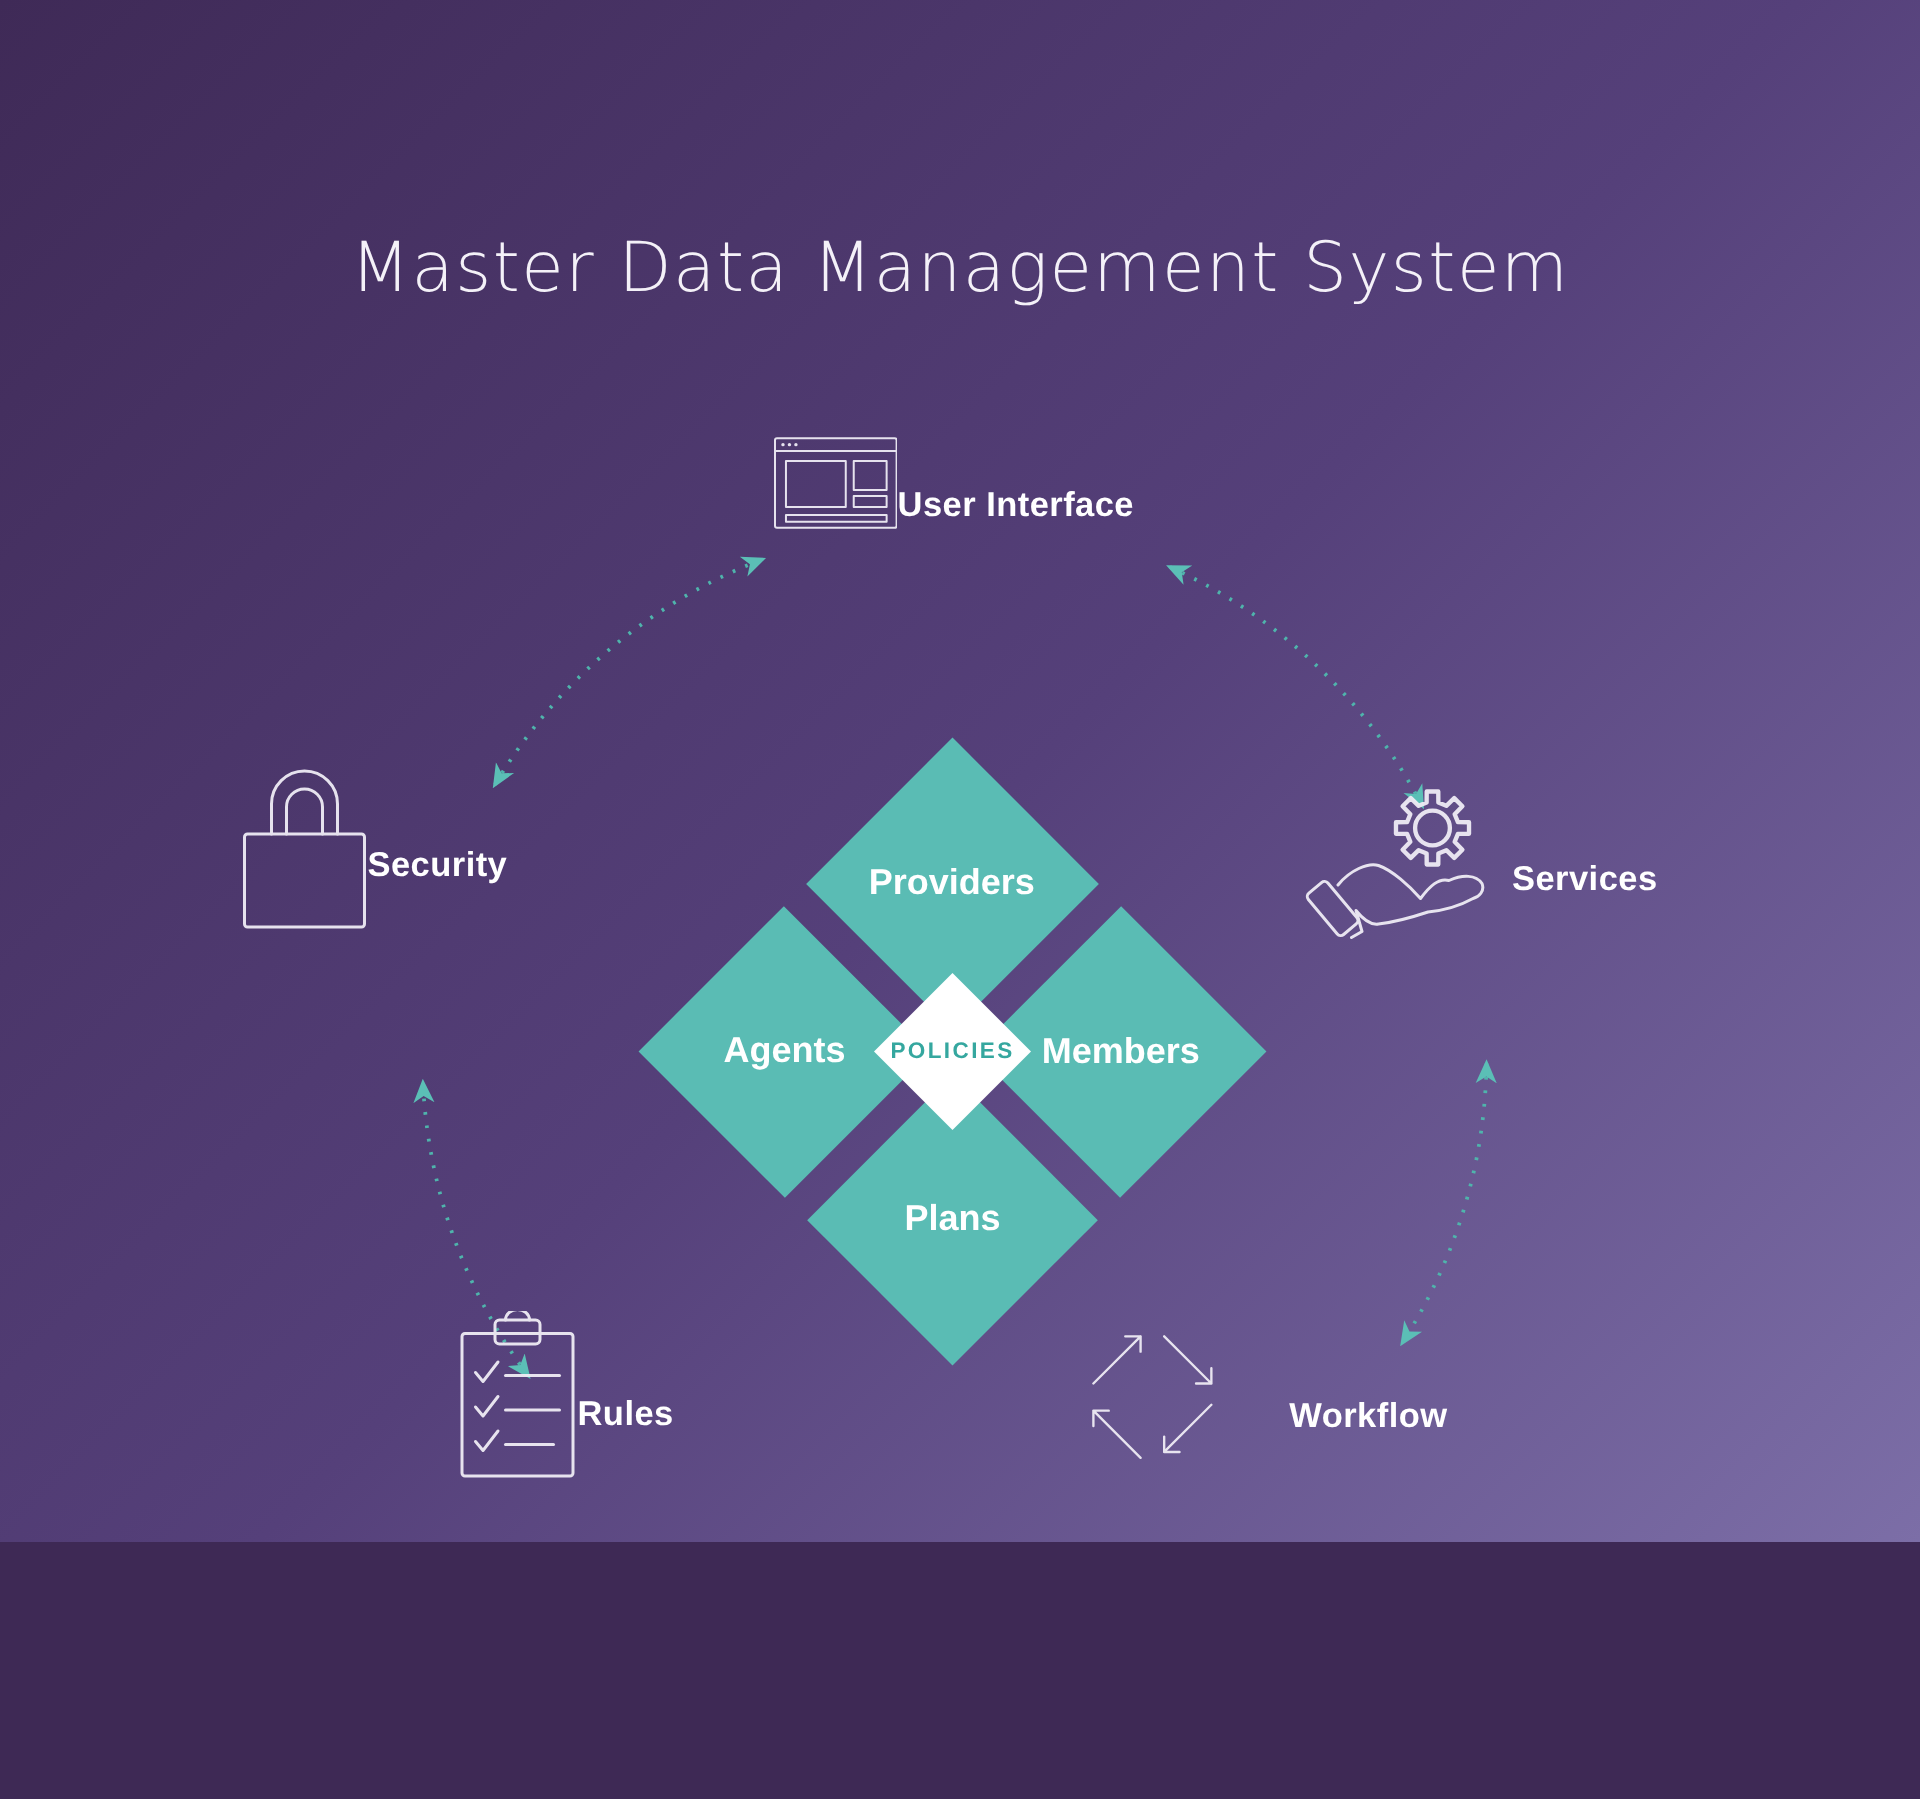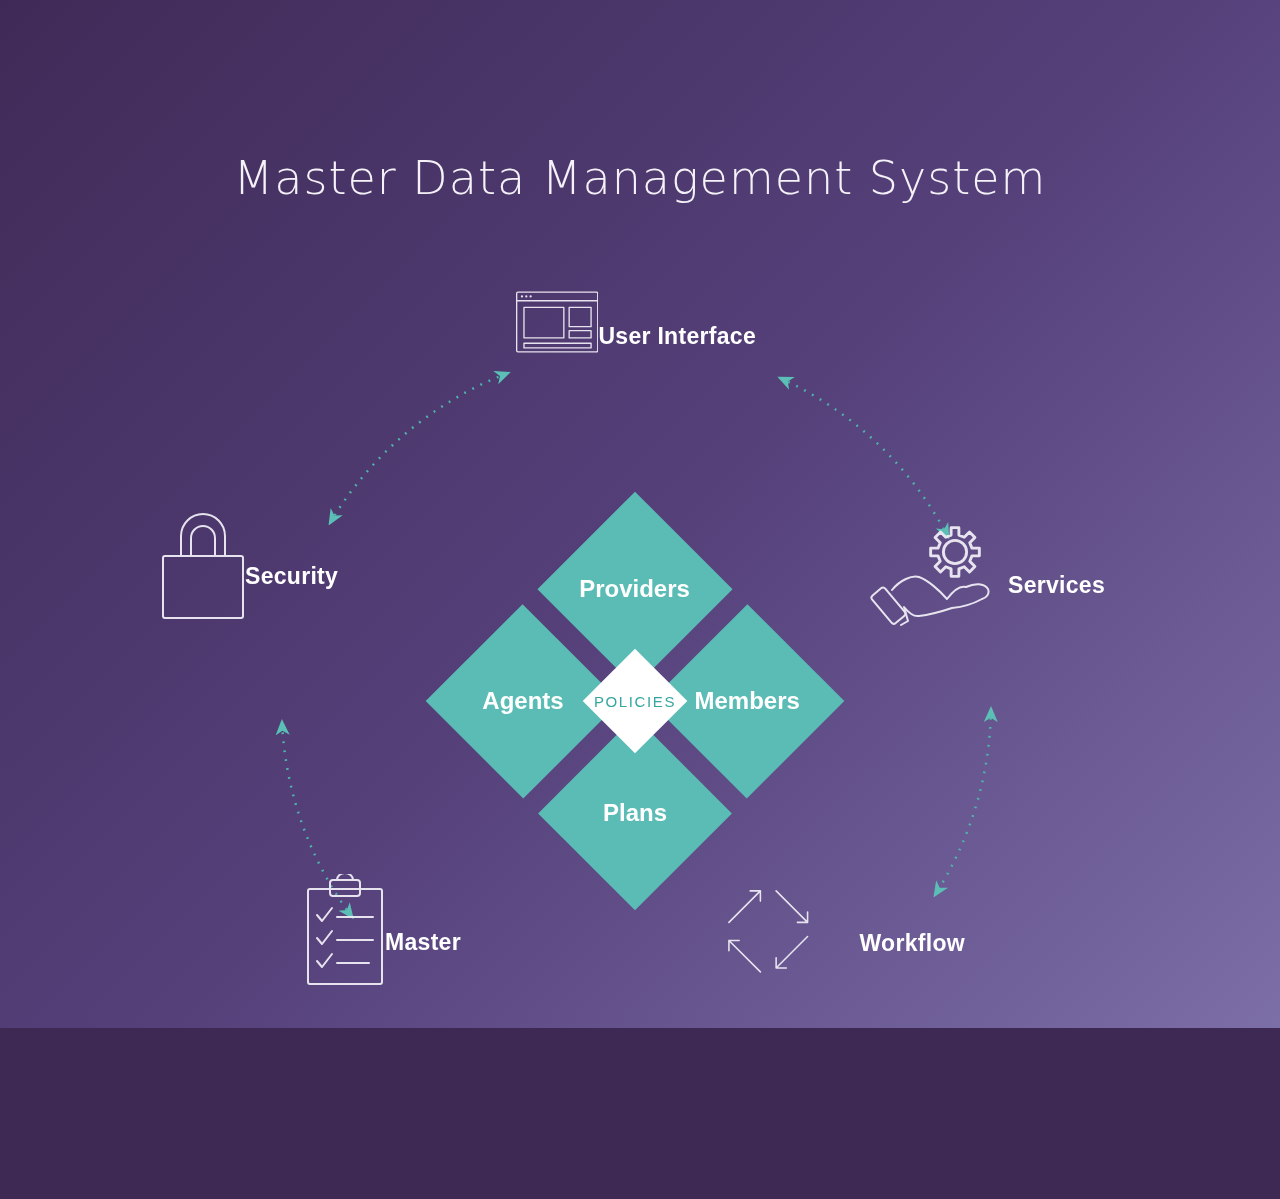--- a/index.html
+++ b/index.html
@@ -39,21 +39,21 @@
     z-index:2;
   }
   .cell{background:#5abcb4;display:flex;align-items:center;justify-content:center;}
   .cell span{transform:rotate(-45deg);color:#ffffff;font-weight:bold;font-size:24px;white-space:nowrap;}
   .core{
     position:absolute;left:598px;top:664px;width:74px;height:74px;
     background:#ffffff;transform:rotate(45deg);z-index:3;
   }
   .core-label{
     position:absolute;left:635px;top:701px;transform:translate(-50%,-50%);
-    color:#35a79f;font-weight:normal;font-size:15px;letter-spacing:1.6px;z-index:4;white-space:nowrap;text-align:right;
+    color:#35a79f;font-weight:bold;font-size:15px;letter-spacing:1.6px;z-index:4;white-space:nowrap;text-align:right;
   }
 </style>
 </head>
 <body>
 
 <div class="stage">
 
   <h1 class="title">Master Data Management System</h1>
 
   <svg class="arcs" width="1280" height="1199" viewBox="0 0 1280 1199">
@@ -133,21 +133,21 @@
       <rect x="3" y="15" width="74" height="95" rx="2"></rect>
       <rect x="25" y="6" width="30" height="16" rx="3"></rect>
       <path d="M32,6 a8,7 0 0 1 16,0"></path>
       <path d="M12,41 l5,6 l10,-13"></path>
       <line x1="32" y1="43" x2="68" y2="43"></line>
       <path d="M12,64 l5,6 l10,-13"></path>
       <line x1="32" y1="66" x2="68" y2="66"></line>
       <path d="M12,87 l5,6 l10,-13"></path>
       <line x1="32" y1="89" x2="64" y2="89"></line>
     </svg>
-    <span class="label" style="margin-top:25px">Master</span>
+    <span class="label" style="margin-top:25px">Rules</span>
   </div>
 
   <div class="cluster">
     <div class="cell">
       <span>Providers</span>
     </div>
     <div class="cell">
       <span>Members</span>
     </div>
     <div class="cell">

